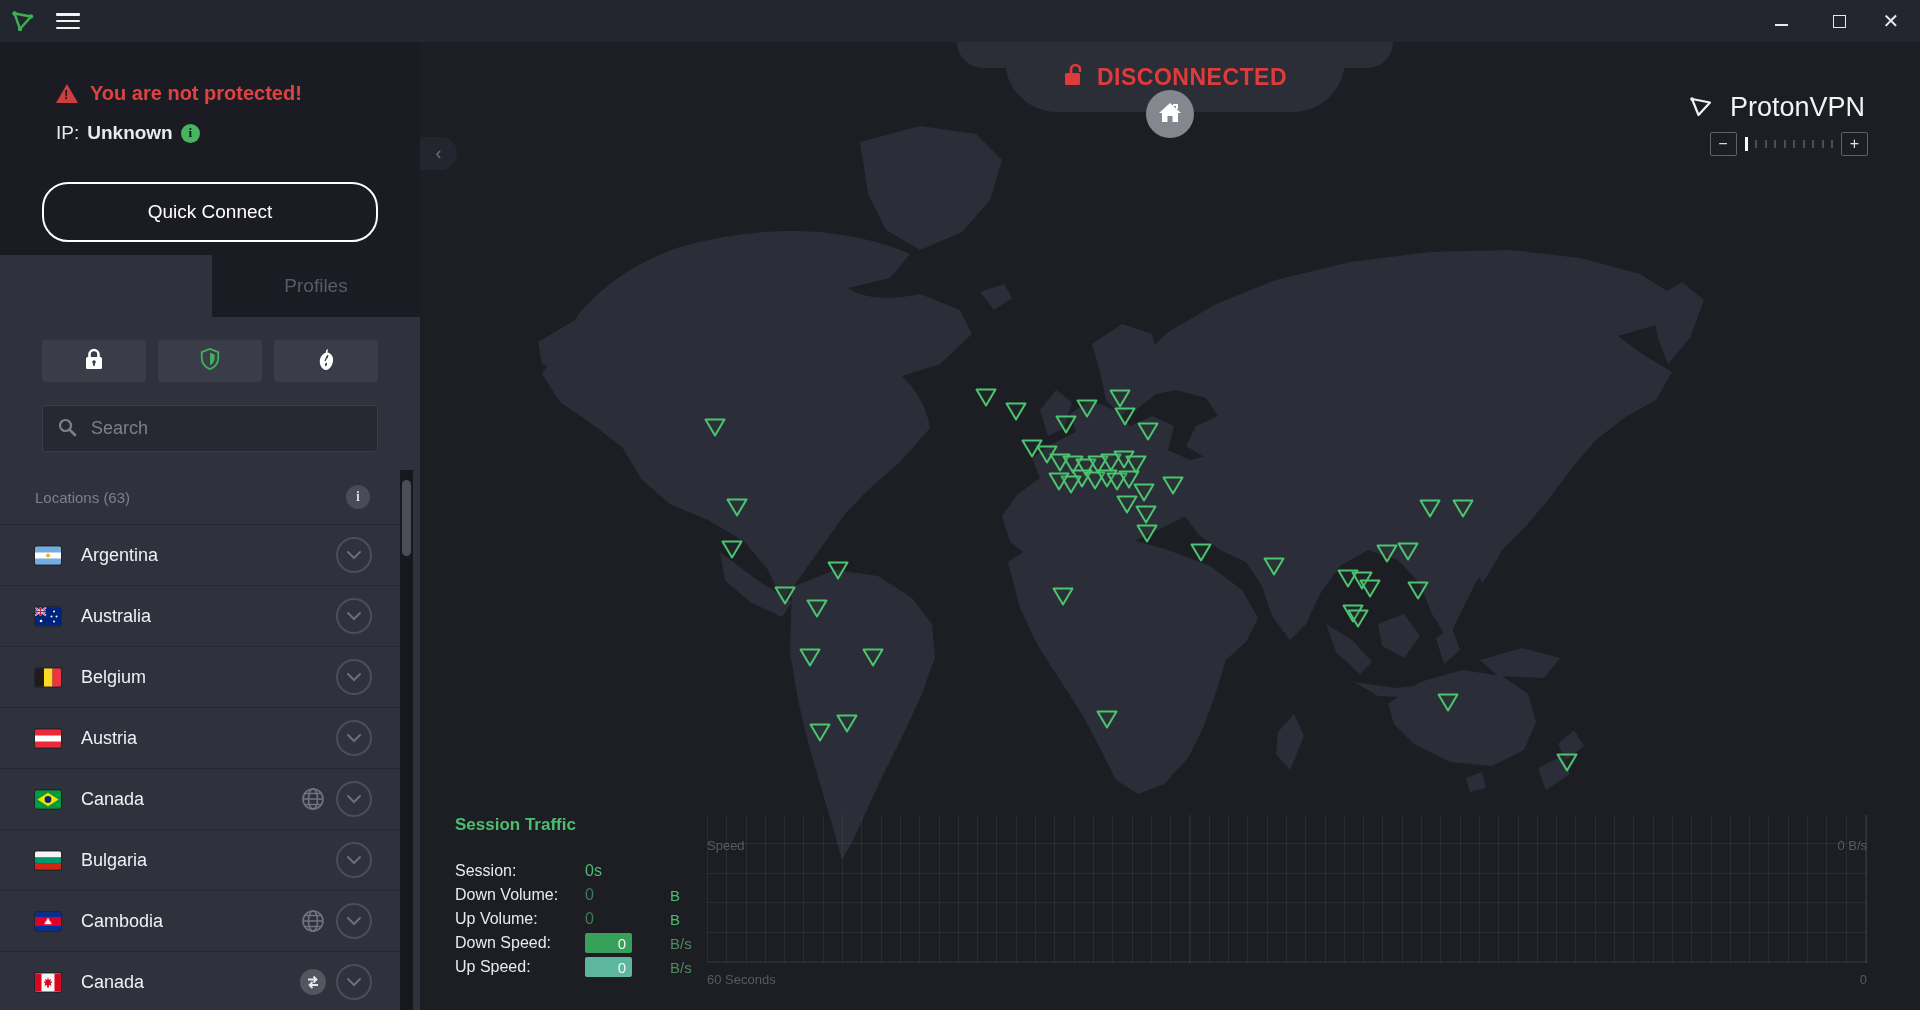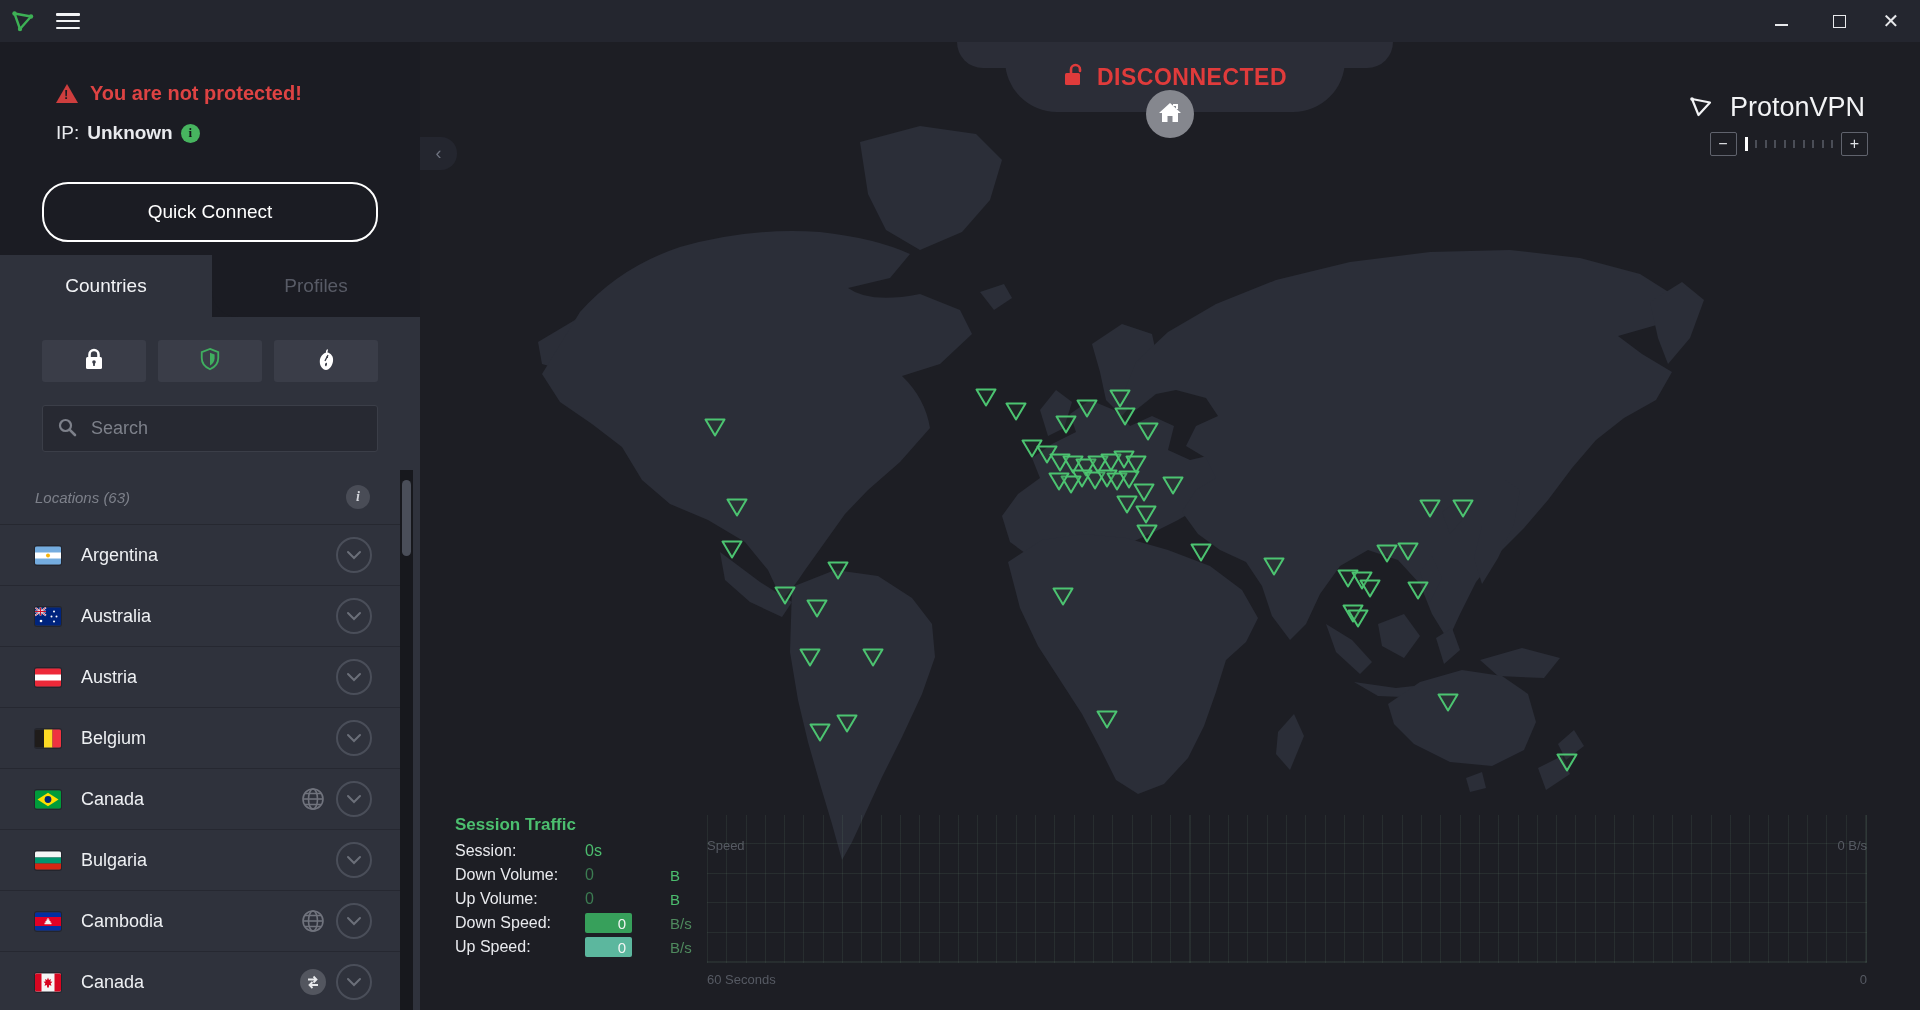--- a/index.html
+++ b/index.html
@@ -40,21 +40,21 @@
   .filter-row { position:absolute; left:42px; top:298px; width:336px; display:flex; gap:12px; }
   .filter-btn { width:104px; height:42px; background:#3a3d48; border-radius:3px; display:flex; align-items:center; justify-content:center; cursor:pointer; }
 
   .search-box { position:absolute; left:42px; top:363px; width:336px; height:47px; background:#272932; border:1px solid #3b3e48;
                 border-radius:3px; display:flex; align-items:center; padding:0 14px; gap:14px; }
   .search-box input { background:transparent; border:none; outline:none; color:#c9ccd3; font-size:18px; width:250px;
                       font-family:"Liberation Sans", sans-serif; }
   .search-box input::placeholder { color:#7d808a; }
 
   .locations-row { position:absolute; left:0; top:428px; width:400px; height:55px; display:flex; align-items:center;
-                   padding:0 30px 0 35px; justify-content:space-between; border-bottom:1px solid #262830;font-style:italic; }
+                   padding:0 30px 0 35px; justify-content:space-between; border-bottom:1px solid #262830; }
   .locations-label { color:#7d808a; font-size:15px; }
   .info-gray { width:24px; height:24px; border-radius:50%; background:#494c56; color:#d3d5db; font-size:14px; font-weight:bold;
                display:flex; align-items:center; justify-content:center; font-family:"Liberation Serif", serif; cursor:pointer; }
 
   .country-list { position:absolute; left:0; top:483px; width:400px; }
   .country-row { height:61px; display:flex; align-items:center; padding-left:35px; border-bottom:1px solid #262831; cursor:pointer; position:relative; }
   .flag { width:26px; height:19px; border-radius:2px; overflow:hidden; flex:0 0 26px; box-shadow:0 0 0 1px rgba(0,0,0,.25); }
   .flag svg { display:block; }
   .country-name { margin-left:20px; font-size:18px; color:#eef0f3; }
   .row-icons { position:absolute; right:28px; display:flex; align-items:center; gap:10px; }
@@ -88,21 +88,21 @@
              display:flex; align-items:center; justify-content:center; cursor:pointer; background:transparent; }
   .ticks { display:flex; align-items:center; gap:7.5px; height:16px; }
   .tick { width:2px; height:8px; background:#4a4d56; }
   .tick.active { width:3px; height:14px; background:#ffffff; }
 
   .marker-layer { position:absolute; left:0; top:0; width:1500px; height:968px; }
   .marker { position:absolute; cursor:pointer; }
 
   
   .session-panel { position:absolute; left:35px; top:773px; width:260px; }
-  .session-title { color:#4cbf6f; font-size:17px; font-weight:bold; margin-bottom:4px; }
+  .session-title { color:#4cbf6f; font-size:17px; font-weight:bold; margin-bottom:24px; }
   .srow { display:flex; align-items:center; height:24px; font-size:16px; }
   .srow .lbl { width:130px; color:#e9eaee; }
   .srow .valbox { width:77px; display:flex; justify-content:flex-start; }
   .srow .unit { width:35px; text-align:left; padding-left:8px; font-size:15px; }
   .val-green { color:#4cbd6e; }
   .val-dim { color:#3c7c52; }
   .unit-b { color:#4cbd6e; } .unit-bs { color:#4f8a5e; }
   .badge { width:47px; height:20px; border-radius:2px; color:#f2f5f3; font-size:15px; display:flex; align-items:center; justify-content:flex-end; padding-right:6px; }
   .badge.down { background:#37a05b; } .badge.up { background:#5cb79e; }
 
@@ -151,21 +151,20 @@
       <span>IP:</span>
       <span class="ip-value">Unknown</span>
       <span class="info-dot">i</span>
     </div>
     <div class="quick-connect">Quick Connect</div>
   </div>
 
   <div class="tabbar">
     <div class="tab-active"></div>
     <div class="tab-dark-curve"></div>
-    <div class="tab countries">Countries</div>
     <div class="tab profiles">Profiles</div>
   </div>
 
   <div class="filter-row">
     <div class="filter-btn">
       <span>
         <svg width="20" height="22" viewBox="0 0 20 22">
           <rect x="2" y="9" width="16" height="12" rx="1.5" fill="#ffffff"></rect>
           <path d="M5.5 9V6.5a4.5 4.5 0 019 0V9" fill="none" stroke="#ffffff" stroke-width="2.6"></path>
           <circle cx="10" cy="14" r="1.8" fill="#3a3d48"></circle>
@@ -250,42 +249,42 @@
           <span class="chev-circle">
             <span><svg width="16" height="10" viewBox="0 0 16 10">
                 <path d="M2 2l6 6 6-6" fill="none" stroke="#6b6f79" stroke-width="2" stroke-linecap="round"></path>
               </svg></span>
           </span>
         </span>
       </div>
       <div class="country-row">
         <span class="flag">
           <svg width="26" height="19" viewBox="0 0 26 18">
-            <rect width="26" height="18" fill="#ed2939"></rect>
-            <rect y="6" width="26" height="6" fill="#fff"></rect>
+            <rect width="9" height="18" fill="#1f1c1a"></rect>
+            <rect x="9" width="8.5" height="18" fill="#fdda24"></rect>
+            <rect x="17.5" width="8.5" height="18" fill="#ef3340"></rect>
           </svg>
         </span>
-        <span class="country-name">Austria</span>
+        <span class="country-name">Belgium</span>
         <span class="row-icons">
           <span class="chev-circle">
             <span><svg width="16" height="10" viewBox="0 0 16 10">
                 <path d="M2 2l6 6 6-6" fill="none" stroke="#6b6f79" stroke-width="2" stroke-linecap="round"></path>
               </svg></span>
           </span>
         </span>
       </div>
       <div class="country-row">
         <span class="flag">
           <svg width="26" height="19" viewBox="0 0 26 18">
-            <rect width="9" height="18" fill="#1f1c1a"></rect>
-            <rect x="9" width="8.5" height="18" fill="#fdda24"></rect>
-            <rect x="17.5" width="8.5" height="18" fill="#ef3340"></rect>
+            <rect width="26" height="18" fill="#ed2939"></rect>
+            <rect y="6" width="26" height="6" fill="#fff"></rect>
           </svg>
         </span>
-        <span class="country-name">Belgium</span>
+        <span class="country-name">Austria</span>
         <span class="row-icons">
           <span class="chev-circle">
             <span><svg width="16" height="10" viewBox="0 0 16 10">
                 <path d="M2 2l6 6 6-6" fill="none" stroke="#6b6f79" stroke-width="2" stroke-linecap="round"></path>
               </svg></span>
           </span>
         </span>
       </div>
       <div class="country-row">
         <span class="flag">

